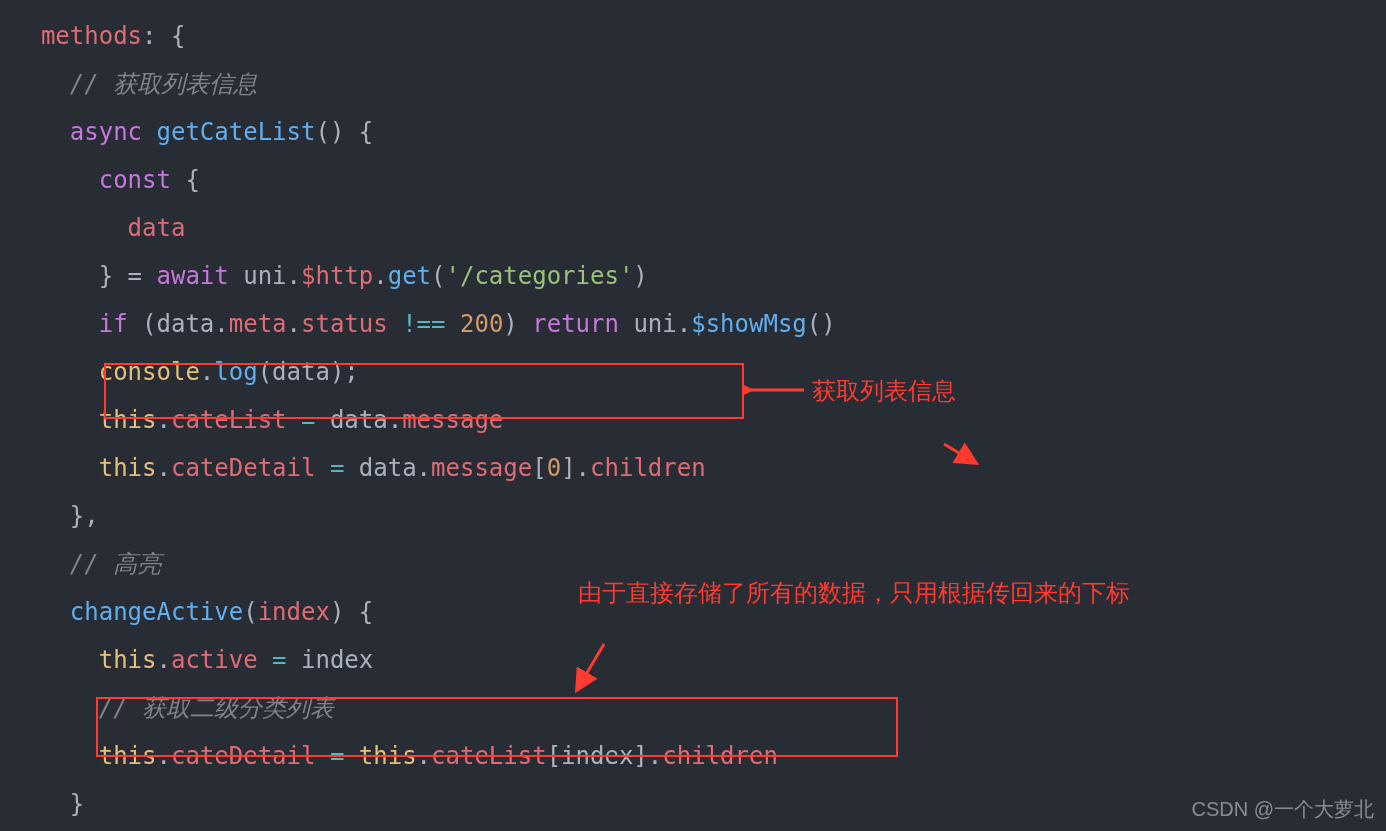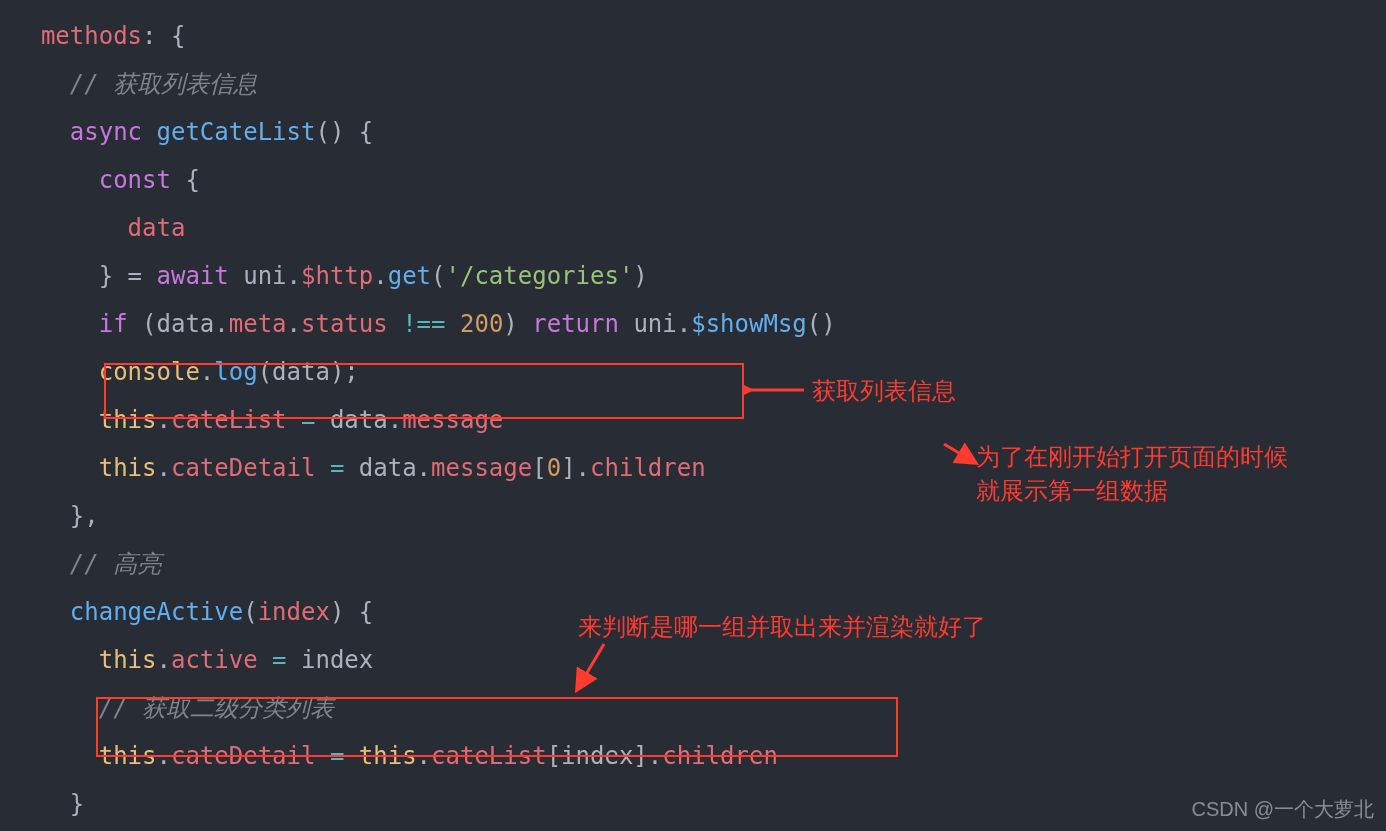--- a/index.html
+++ b/index.html
@@ -106,28 +106,23 @@
   <div class="anno" style="left:812px; top:374px;">获取列表信息</div>
 
   <svg class="arrow" style="left:940px; top:440px; width:40px; height:28px;">
     <defs>
       <marker id="ah2" markerWidth="8" markerHeight="8" refX="6" refY="4" orient="auto">
         <path d="M0,0 L8,4 L0,8 Z" fill="#ff3b30"></path>
       </marker>
     </defs>
     <line x1="4" y1="4" x2="34" y2="22" stroke="#ff3b30" stroke-width="3" marker-end="url(#ah2)"></line>
   </svg>
-  <div class="anno" style="left:976px; top:440px;">
-    <span>为了在刚开始打开页面的时候</span><br>
-    <span>就展示第一组数据</span>
-  </div>
 
   <div class="anno" style="left:578px; top:576px;">
-    <br>
-    <span>来判断是哪一组并取出来并渲染就好了</span>
+    <span>由于直接存储了所有的数据，只用根据传回来的下标</span><br>
   </div>
 
   <svg class="arrow" style="left:570px; top:640px; width:40px; height:56px;">
     <defs>
       <marker id="ah3" markerWidth="8" markerHeight="8" refX="6" refY="4" orient="auto">
         <path d="M0,0 L8,4 L0,8 Z" fill="#ff3b30"></path>
       </marker>
     </defs>
     <line x1="34" y1="4" x2="8" y2="48" stroke="#ff3b30" stroke-width="3" marker-end="url(#ah3)"></line>
   </svg>

